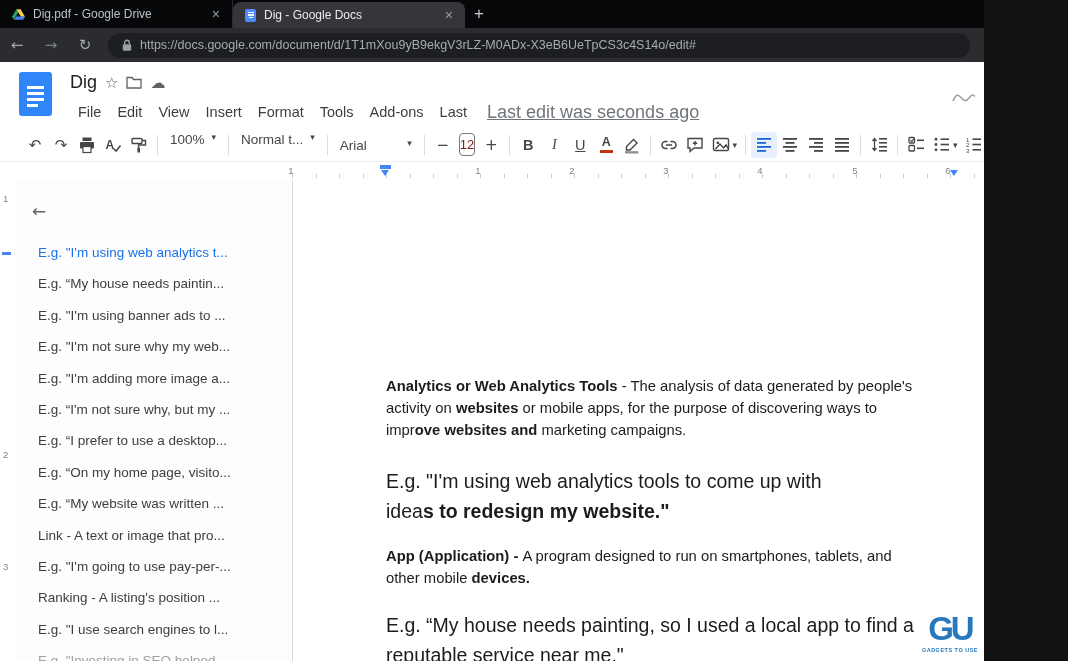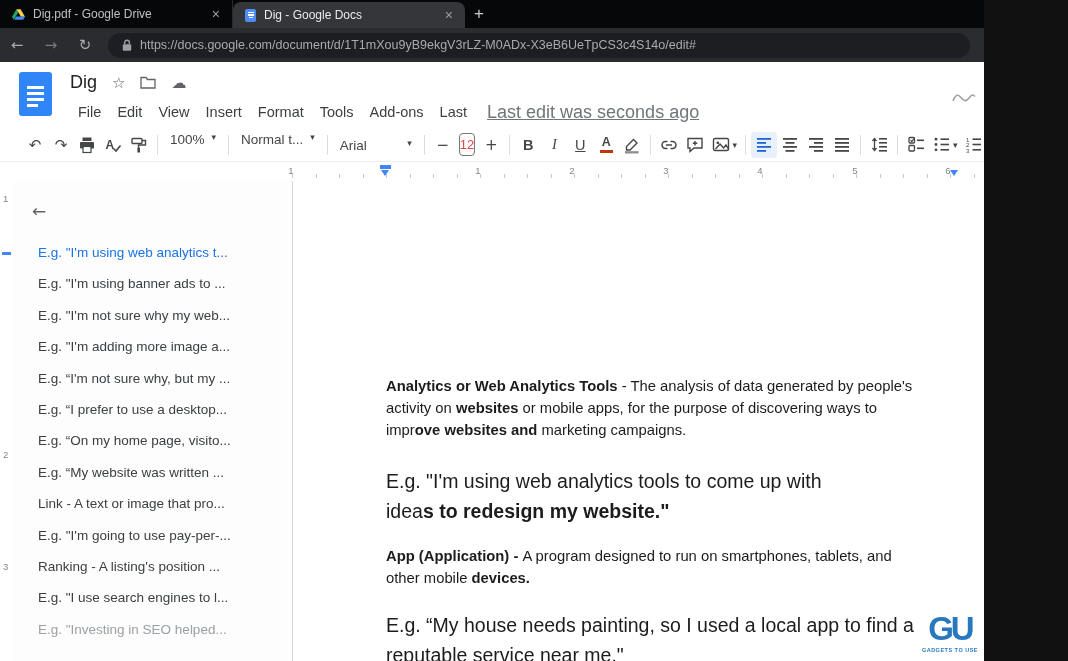--- a/index.html
+++ b/index.html
@@ -24,38 +24,38 @@
   .nav-ic{width:34px;text-align:center;color:#a5a9ad;font-size:15px;font-family:"DejaVu Sans",sans-serif;cursor:pointer;}
   .nav-ic.dim{color:#797d81;}
   .url-pill{flex:1;height:25px;margin:0 14px 0 6px;background:#1d1e21;border-radius:13px;display:flex;align-items:center;padding:0 14px;gap:8px;}
   .url-text{color:#a6abb0;font-size:12.5px;white-space:nowrap;overflow:hidden;}
 
   
   .docs-header{position:absolute;left:0;top:62px;width:100%;height:66px;background:#fff;}
   .docs-logo{position:absolute;left:19px;top:10px;width:33px;height:44px;background:#3086f6;border-radius:3px;display:flex;flex-direction:column;justify-content:flex-end;align-items:center;gap:3.5px;padding-bottom:9px;box-sizing:border-box;cursor:pointer;}
   .docs-logo i{display:block;width:17px;height:2.6px;background:#fff;}
   .docs-logo i.short{width:11px;align-self:flex-start;margin-left:8px;}
-  .title-row{position:absolute;left:70px;top:10px;display:flex;align-items:center;gap:15px;}
+  .title-row{position:absolute;left:70px;top:10px;display:flex;align-items:center;gap:8px;}
   .doc-title{font-size:18px;color:#202124;cursor:text;}
   .hdr-ic{color:#5f6368;font-size:15px;display:inline-flex;align-items:center;cursor:pointer;font-family:"DejaVu Sans",sans-serif;}
   .menu-row{position:absolute;left:70px;top:39px;display:flex;align-items:center;font-size:14.5px;color:#3c4043;}
   .menu-item{padding:3px 8px;border-radius:4px;cursor:pointer;text-align:right;}
   .last-edit{margin-left:12px;font-size:18px;color:#70757a;text-decoration:underline;cursor:pointer;}
   .squiggle{position:absolute;right:8px;top:28px;}
 
   
   .toolbar{position:absolute;left:0;top:128px;width:100%;height:34px;background:#fff;display:flex;align-items:center;padding-left:22px;box-sizing:border-box;border-bottom:1px solid #eceef0;overflow:hidden;}
   .tb-btn{min-width:26px;height:26px;border-radius:4px;display:flex;align-items:center;justify-content:center;color:#444746;cursor:pointer;flex:0 0 auto;}
   .tb-btn.uni{font-family:"DejaVu Sans",sans-serif;font-size:15px;}
   .tb-btn.active{background:#e8f0fe;}
   .tb-btn.active svg rect, .tb-btn.active svg path{fill:#1967d2;}
   .tb-sep{width:1px;height:20px;background:#dadce0;margin:0 5px;flex:0 0 auto;}
   .tb-select{display:flex;align-items:flex-start;gap:7px;padding:0 7px;height:26px;border-radius:4px;font-size:13.5px;color:#444746;cursor:pointer;flex:0 0 auto;}
   .dd{font-size:9px;color:#444746;font-family:"DejaVu Sans",sans-serif;}
-  .size-box{width:26px;height:21px;border:1px solid #747775;border-radius:4px;display:flex;align-items:center;justify-content:center;font-size:13px;color:#ef4444;margin:0 3px;cursor:text;}
+  .size-box{width:26px;height:21px;border:1px solid #747775;border-radius:4px;display:flex;align-items:center;justify-content:center;font-size:13px;color:#7f1d1d;margin:0 3px;cursor:text;}
   .bold-b{font-weight:700;font-size:14.5px;}
   .ital-i{font-style:italic;font-size:14.5px;font-family:"Liberation Serif",serif;}
   .under-u{text-decoration:underline;font-size:14.5px;}
   .text-color{display:flex;flex-direction:column;align-items:center;line-height:1;}
   .text-color .a{font-size:12.5px;font-weight:600;}
   .text-color .bar{width:13px;height:3.2px;background:#bf360c;margin-top:1.5px;}
   .with-dd{gap:3px;padding:0 3px;}
 
   
   .hruler{position:absolute;left:0;top:162px;width:100%;height:19px;background:#fff;border-bottom:1px solid #dfe1e5;}
@@ -348,20 +348,21 @@
       <span class="vnum" style="top:12px">1</span>
       <span class="vdash" style="top:71px"></span>
       <span class="vnum" style="top:268px">2</span>
       <span class="vnum" style="top:380px">3</span>
     </div>
 
     <aside class="outline">
       <div class="outline-back">←</div>
       <ul class="outline-list">
         <li class="o-item active">E.g. "I'm using web analytics t...</li>
+        <li class="o-item">E.g. “My house needs paintin...</li>
         <li class="o-item">E.g. "I'm using banner ads to ...</li>
         <li class="o-item">E.g. "I'm not sure why my web...</li>
         <li class="o-item">E.g. "I'm adding more image a...</li>
         <li class="o-item">E.g. “I'm not sure why, but my ...</li>
         <li class="o-item">E.g. “I prefer to use a desktop...</li>
         <li class="o-item">E.g. “On my home page, visito...</li>
         <li class="o-item">E.g. “My website was written ...</li>
         <li class="o-item">Link - A text or image that pro...</li>
         <li class="o-item">E.g. "I'm going to use pay-per-...</li>
         <li class="o-item">Ranking - A listing's position ...</li>

